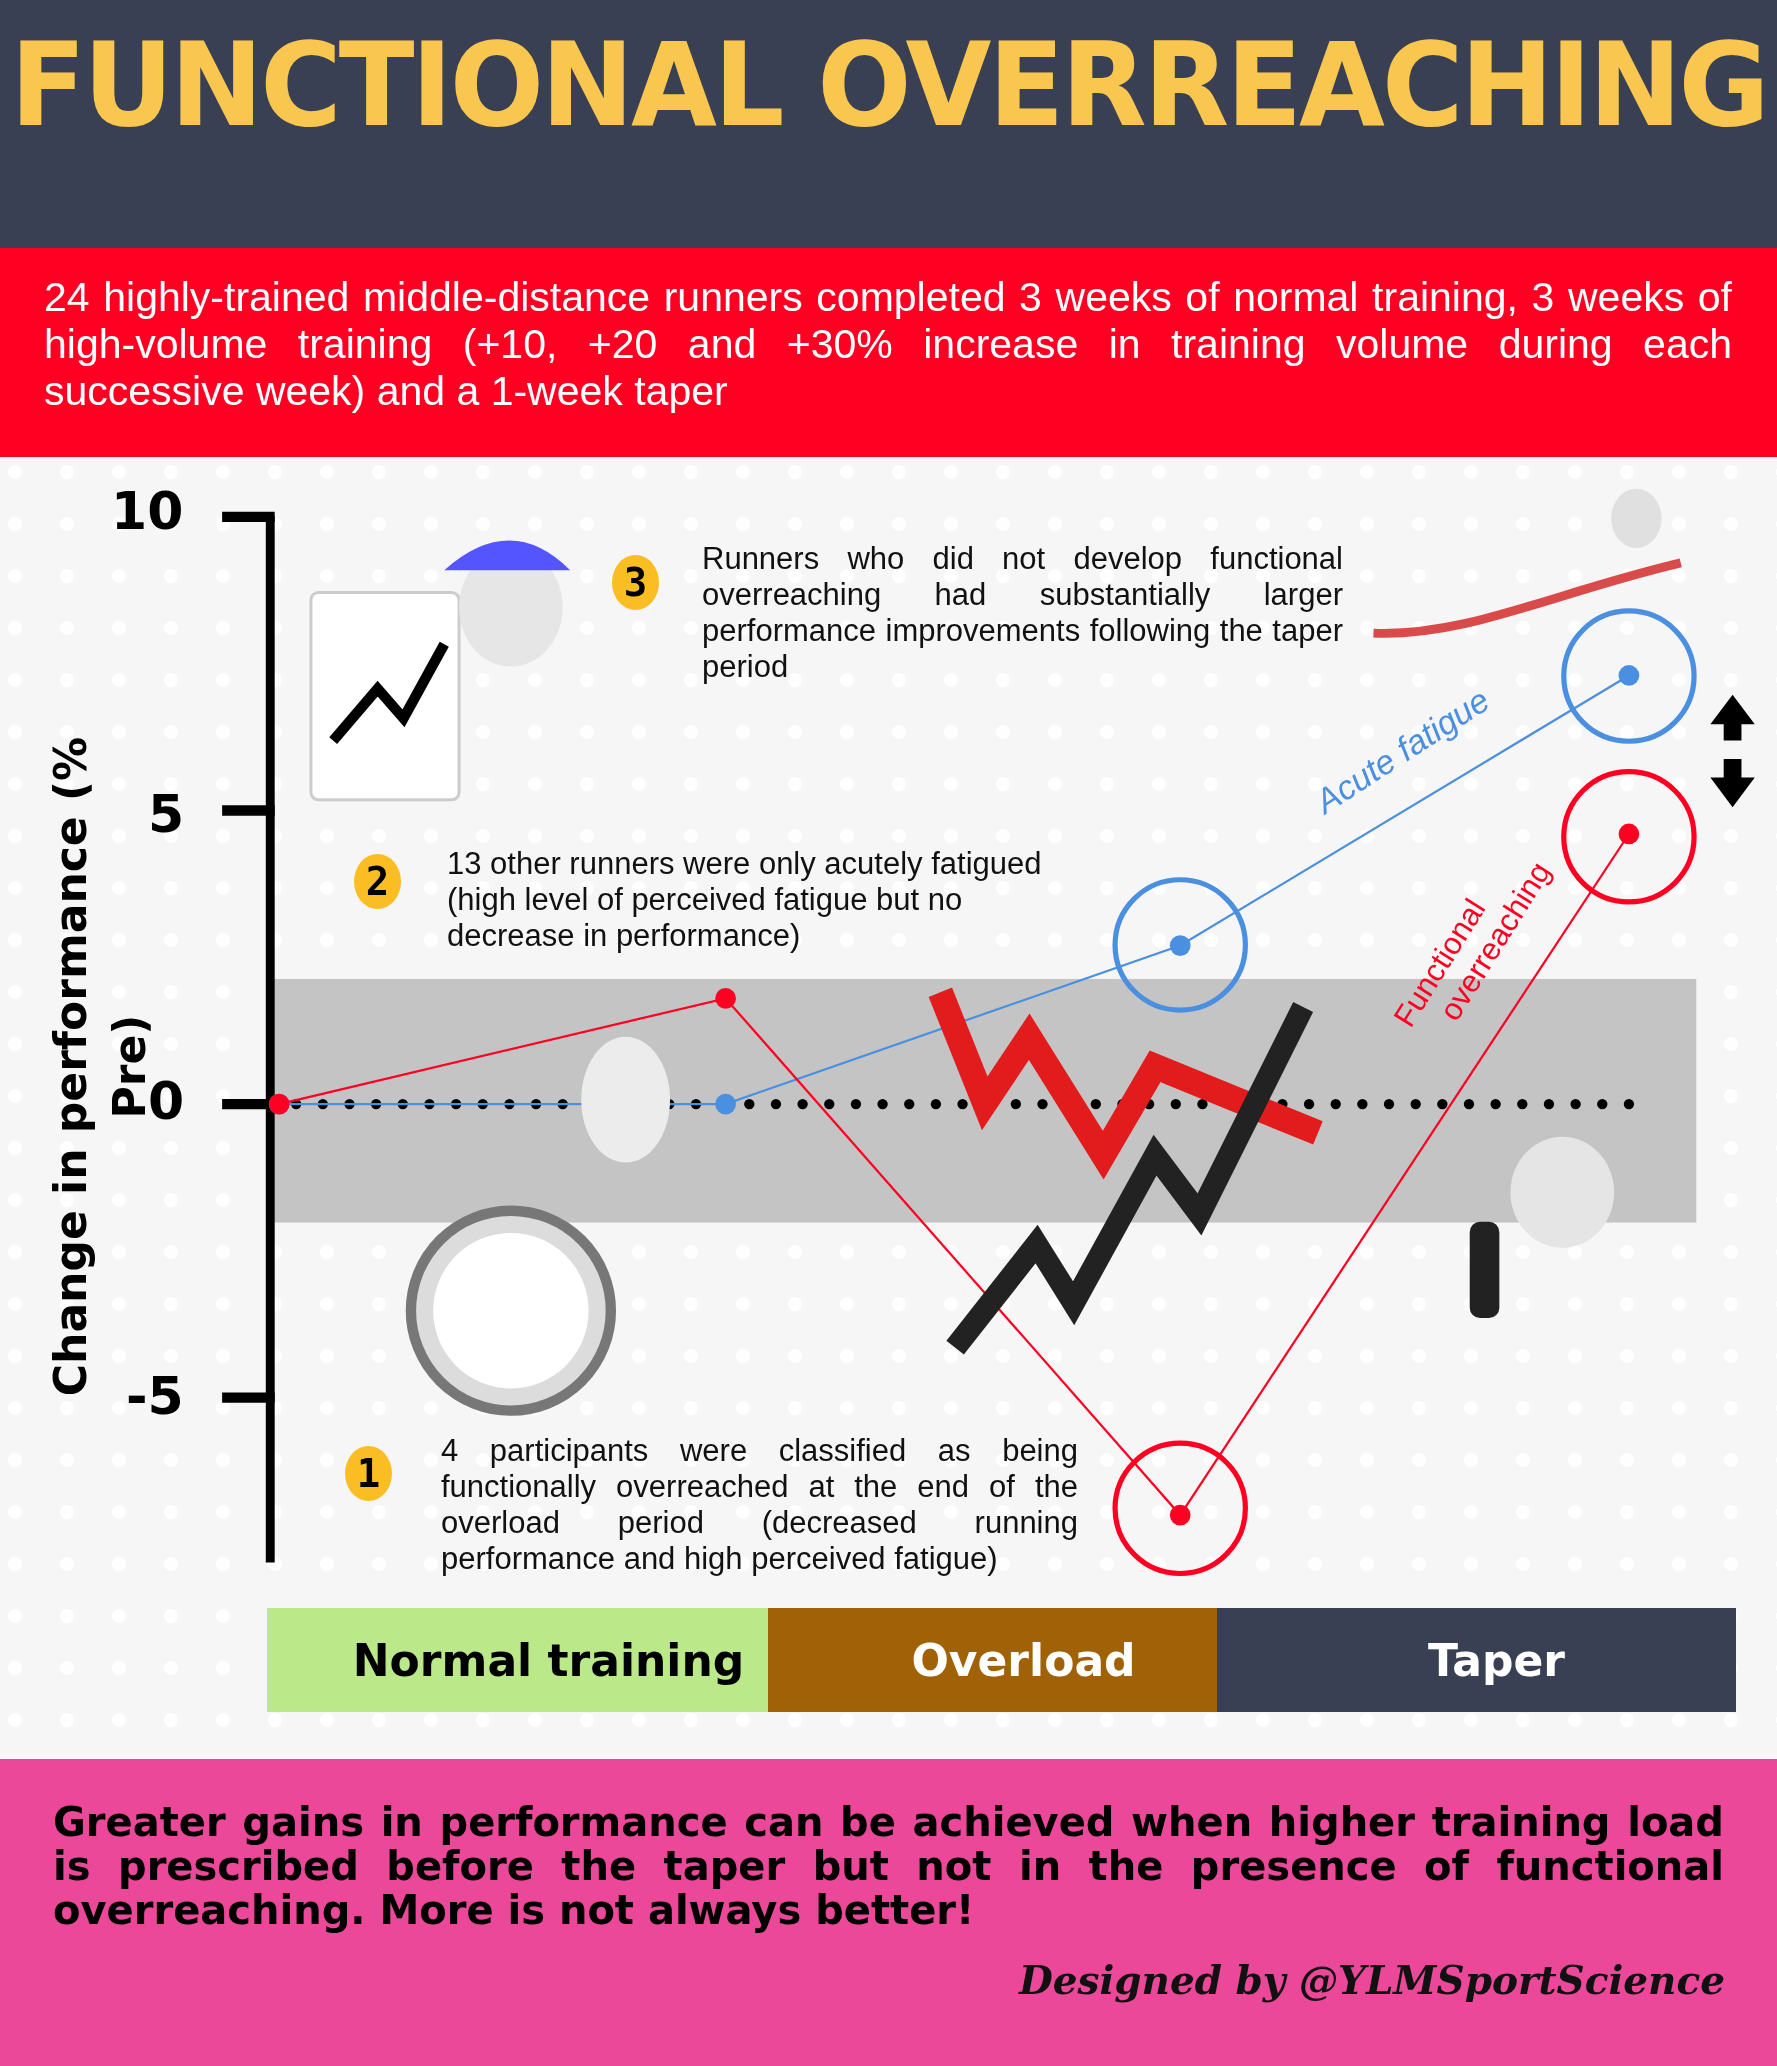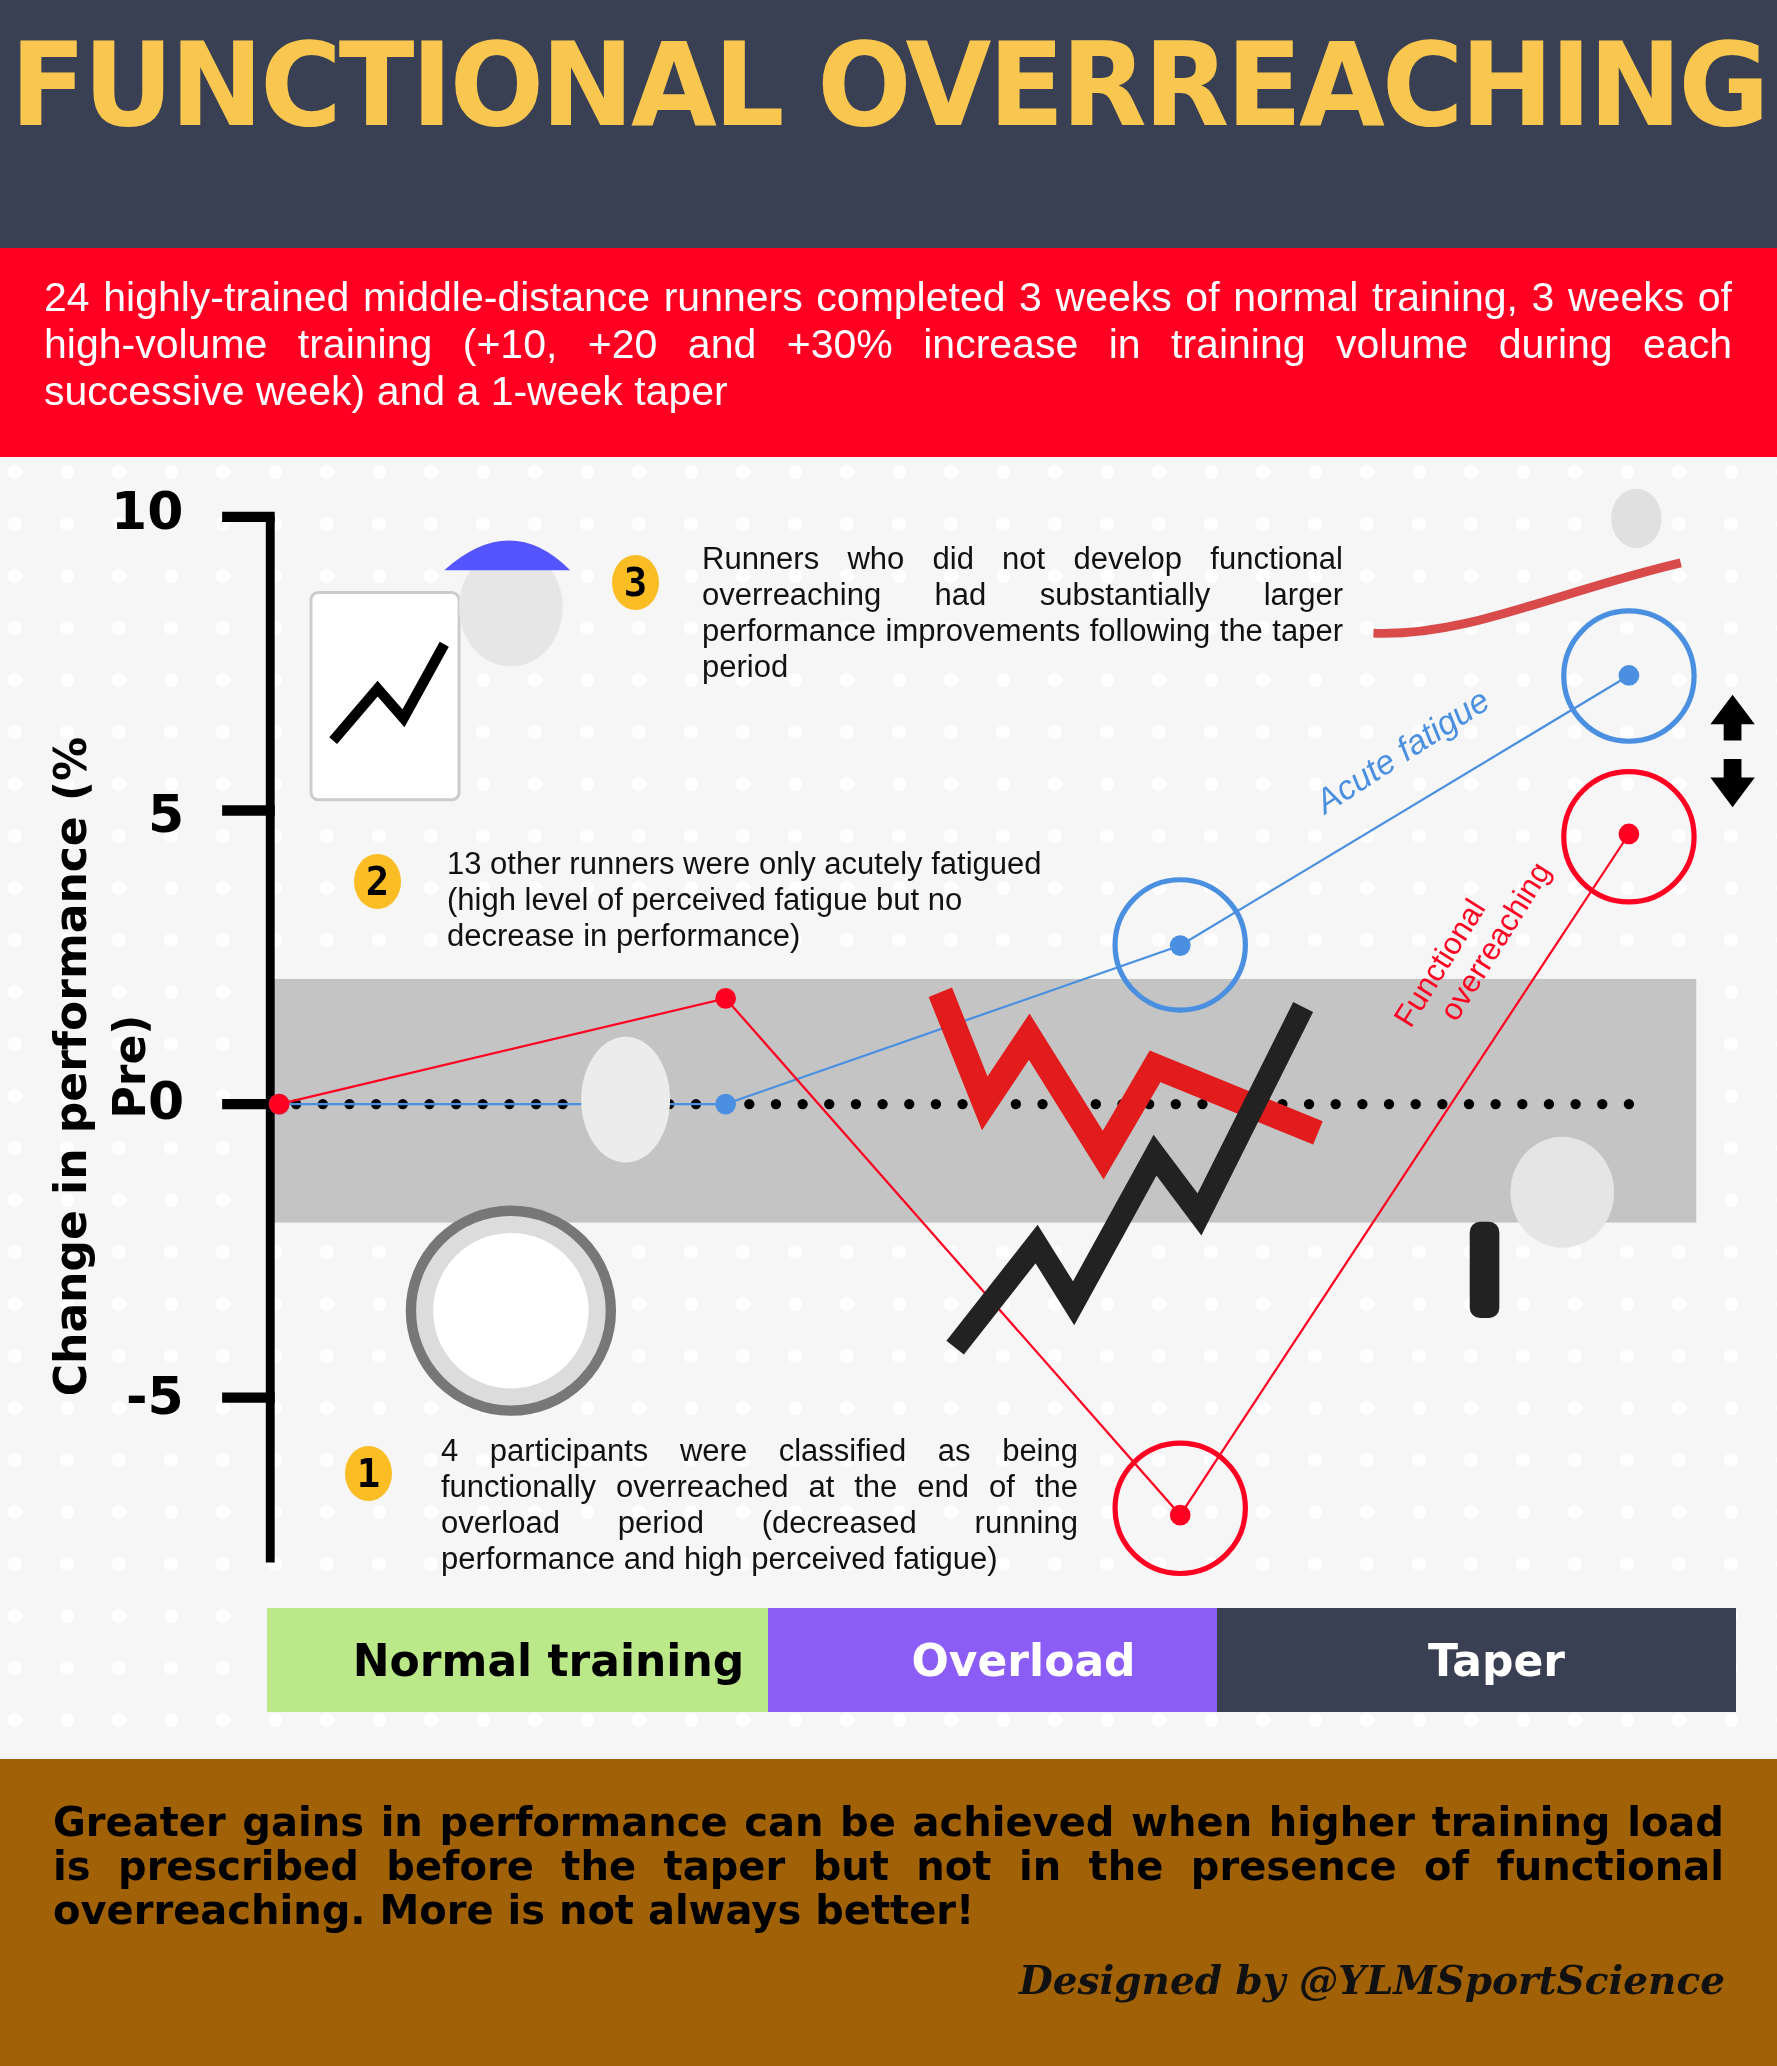--- a/index.html
+++ b/index.html
@@ -5,21 +5,21 @@
   html,body{margin:0;padding:0;}
   body{width:1777px;height:2066px;position:relative;overflow:hidden;background:#f7f7f7;font-family:"Liberation Sans",sans-serif;}
   .abs{position:absolute;}
   #header{left:0;top:0;width:1777px;height:248px;background:#3a4054;}
   #title{left:0;top:22px;width:1777px;text-align:center;color:#f9c74f;font-family:"DejaVu Sans",sans-serif;font-weight:bold;font-size:111px;letter-spacing:-3px;line-height:126px;transform:scaleY(1.05);}
   #subtitle{left:0;top:167px;width:1777px;text-align:center;color:#fff;font-size:37px;line-height:44px;}
   #intro{left:0;top:248px;width:1777px;height:209px;background:#ff0022;}
   #intro-text{left:44px;top:26px;width:1688px;color:#fff;font-size:41px;line-height:47px;text-align:justify;text-align-last:left;}
   #chart-area{left:0;top:457px;width:1777px;height:1302px;background:#f6f6f6;
     background-image:radial-gradient(circle at 15px 15px, rgba(255,255,255,0.9) 6.7px, transparent 7.4px);background-size:52px 52px;}
-  #footer{left:0;top:1759px;width:1777px;height:307px;background:#a16207;text-decoration:underline;}
+  #footer{left:0;top:1759px;width:1777px;height:307px;background:#ec4899;text-decoration:underline;}
   #conclusion{left:53px;top:41px;width:1671px;font-family:"DejaVu Sans",sans-serif;font-weight:bold;font-size:40px;line-height:44px;color:#000;text-align:justify;text-align-last:left;}
   #reference{left:46px;top:200px;font-size:39px;color:#111;}
   #credit{right:52px;top:198px;font-family:"DejaVu Serif",serif;font-style:italic;font-weight:bold;font-size:39px;color:#111;}
   .phase{top:1608px;height:104px;display:flex;align-items:center;justify-content:center;font-family:"DejaVu Sans",sans-serif;font-weight:bold;font-size:44px;padding-left:40px;}
   .badge{width:47px;height:55px;border-radius:50%;background:#fbbd24;color:#000;font-weight:bold;font-size:39px;display:flex;align-items:center;justify-content:center;font-family:"DejaVu Sans Mono",monospace;}
   .note{font-size:31px;line-height:36px;color:#111;text-align:justify;text-align-last:left;}
   .ylabel{font-family:"DejaVu Sans",sans-serif;font-weight:bold;color:#000;}
 </style>
 </head>
 <body>
@@ -166,20 +166,20 @@
 <div class="abs badge" style="left:612px;top:555px;">3</div>
 <div class="abs note" style="left:702px;top:541px;width:641px;">Runners who did not develop functional overreaching had substantially larger performance improvements following the taper period</div>
 
 <div class="abs badge" style="left:354px;top:854px;">2</div>
 <div class="abs note" style="left:447px;top:846px;width:622px;text-align:left;">13 other runners were only acutely fatigued (high level of perceived fatigue but no decrease in performance)</div>
 
 <div class="abs badge" style="left:345px;top:1446px;">1</div>
 <div class="abs note" style="left:441px;top:1433px;width:637px;">4 participants were classified as being functionally overreached at the end of the overload period (decreased running performance and high perceived fatigue)</div>
 
 <div class="abs phase" style="left:267px;width:483px;background:#bbe888;color:#000;">Normal training</div>
-<div class="abs phase" style="left:768px;width:431px;background:#8b5cf6;color:#fff;">Overload</div>
+<div class="abs phase" style="left:768px;width:431px;background:#a16207;color:#fff;">Overload</div>
 <div class="abs phase" style="left:1217px;width:479px;background:#3a4054;color:#fff;">Taper</div>
 
 <div id="footer" class="abs">
   <div id="conclusion" class="abs">Greater gains in performance can be achieved when higher training load is prescribed before the taper but not in the presence of functional overreaching. More is not always better!</div>
   <div id="credit" class="abs">Designed by @YLMSportScience</div>
 </div>
 
 
 </body></html>

